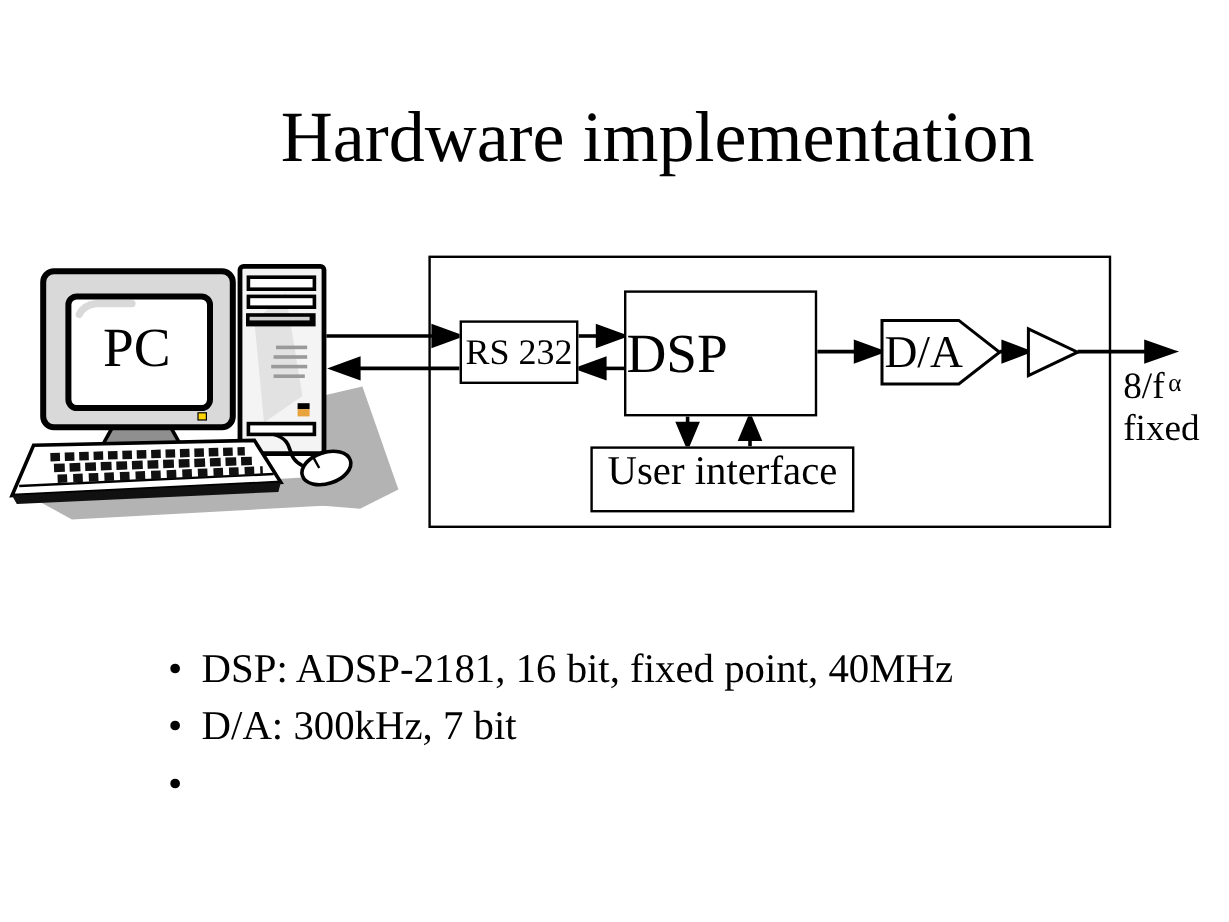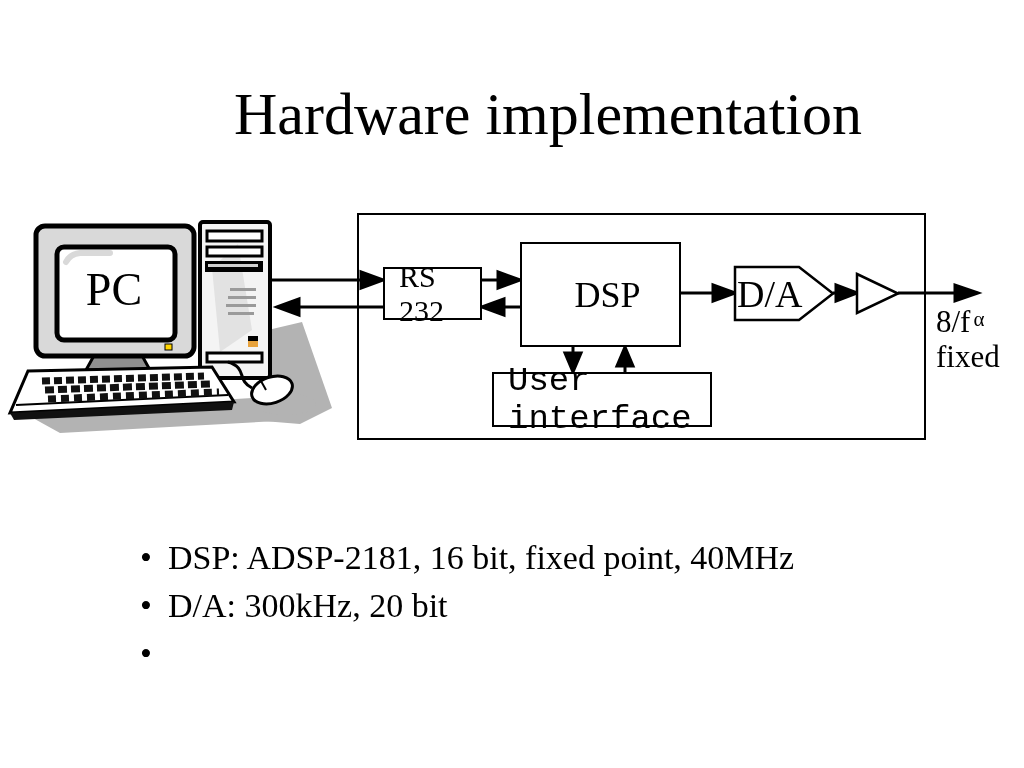--- a/index.html
+++ b/index.html
@@ -8,28 +8,28 @@
     font-family:"Liberation Serif","DejaVu Serif",serif;color:#000;
     position:relative;
   }
   .slide{position:absolute;inset:0;width:1024px;height:768px;}
   .title{
     position:absolute;top:82px;left:0;width:1024px;
     text-align:center;font-size:60px;line-height:64px;color:#000;
     letter-spacing:0px;white-space:nowrap;padding-left:36px;
   }
   .diagram-svg{position:absolute;left:0;top:0;width:1024px;height:768px;}
-  .box{position:absolute;box-sizing:border-box;border:2px solid #000;background:transparent;padding-left:14px;}
+  .box{position:absolute;box-sizing:border-box;border:2px solid #000;background:transparent;}
   .outer-box{left:357px;top:213px;width:569px;height:227px;border-width:2px;}
   .rs232-box{left:383px;top:267px;width:99px;height:53px;background:#fff;
     display:flex;align-items:center;justify-content:center;font-size:30px;}
   .dsp-box{left:520px;top:242px;width:161px;height:105px;background:#fff;
-    display:flex;align-items:center;justify-content:center;font-size:36px;}
+    display:flex;align-items:center;font-size:46px;}
   .ui-box{left:492px;top:372px;width:220px;height:55px;background:#fff;
-    display:flex;align-items:center;justify-content:center;font-size:34px;font-family:Liberation Mono, monospace;}
+    display:flex;justify-content:center;font-size:34px;}
   .da-label{
     position:absolute;left:737px;top:267px;width:68px;height:53px;
     display:flex;align-items:center;justify-content:flex-start;font-size:38px;
   }
   .noise-label{
     position:absolute;left:936px;top:302px;width:88px;
     font-size:31px;line-height:35px;white-space:nowrap;
   }
   .noise-label sup{font-size:21px;vertical-align:6px;margin-left:3px;}
   .bullets{position:absolute;left:140px;top:534px;width:840px;}
@@ -148,20 +148,20 @@
     <span>fixed</span>
   </div>
 
   <div class="bullets">
     <div class="bullet-row">
       <span class="bullet-marker">•</span>
       <span>DSP: ADSP-2181, 16 bit, fixed point, 40MHz</span>
     </div>
     <div class="bullet-row">
       <span class="bullet-marker">•</span>
-      <span>D/A: 300kHz, 20 bit</span>
+      <span>D/A: 300kHz, 7 bit</span>
     </div>
     <div class="bullet-row">
       <span class="bullet-marker">•</span>
     </div>
   </div>
 
 </div>
 
 </body></html>

